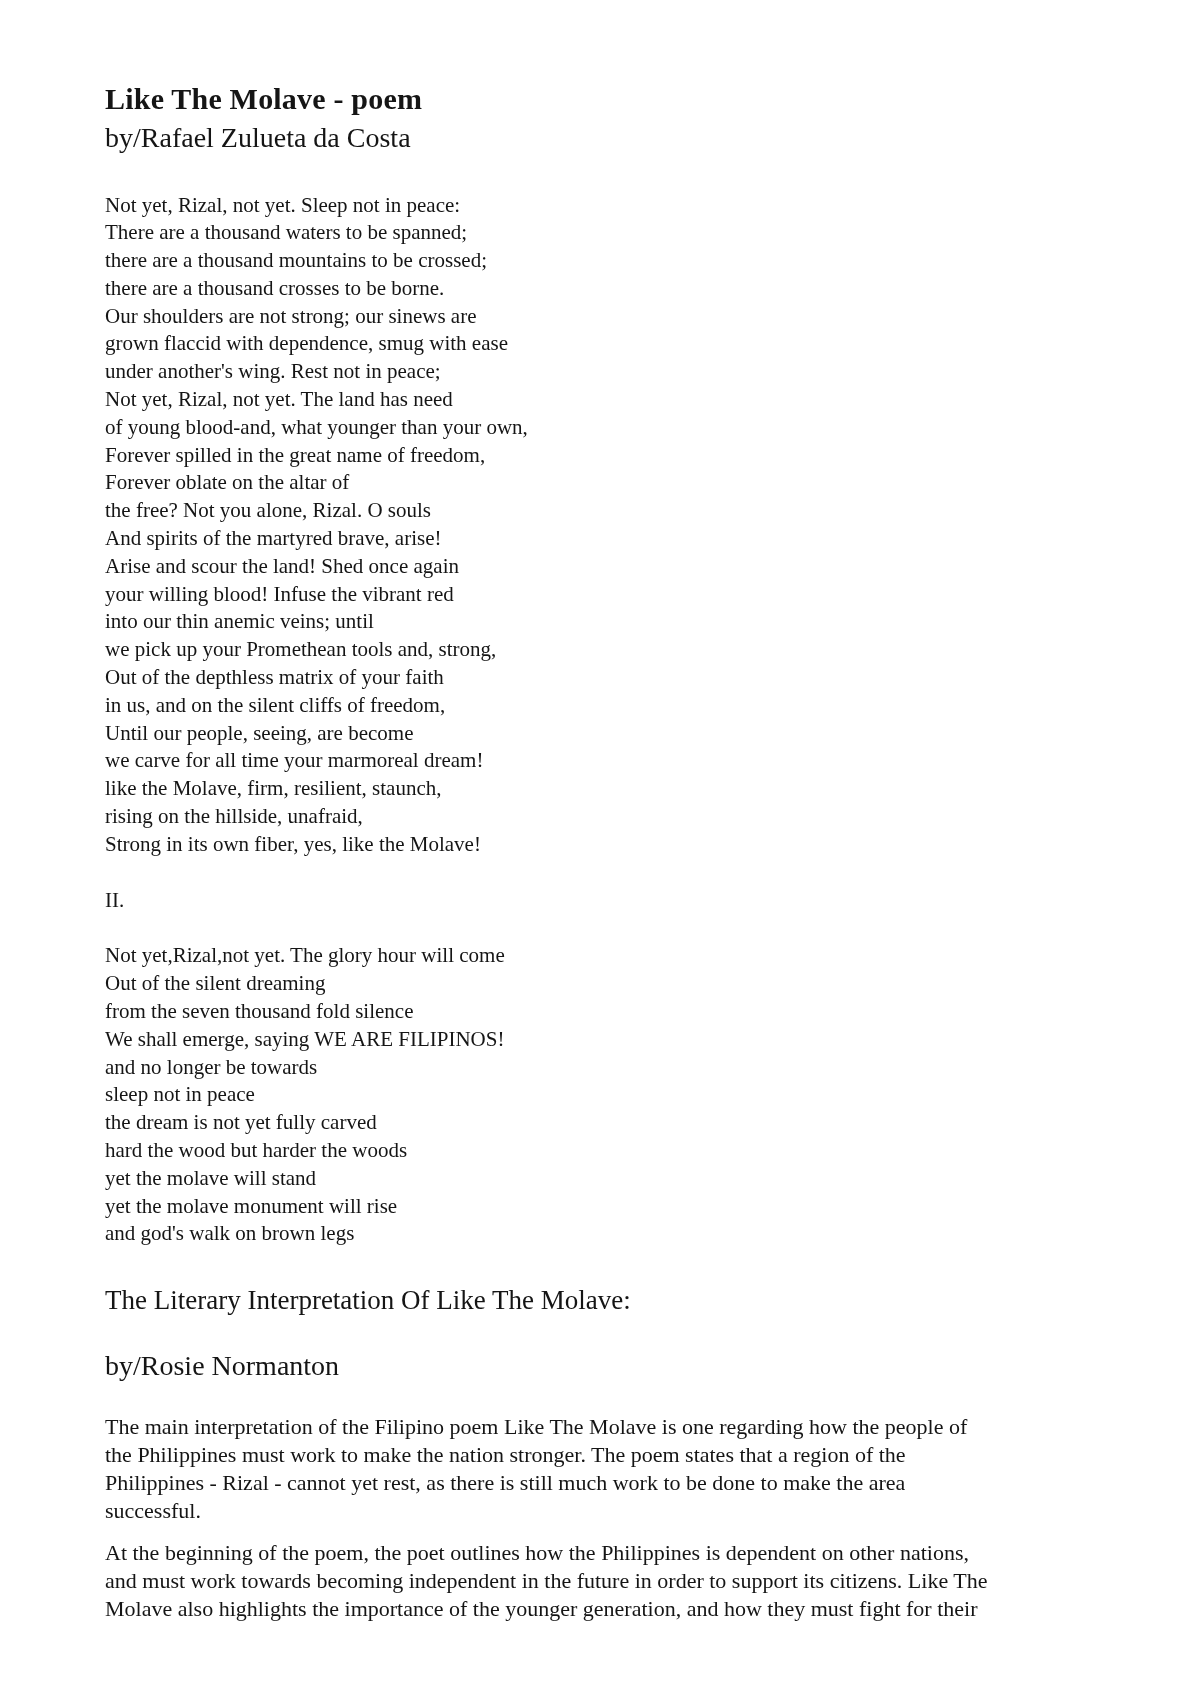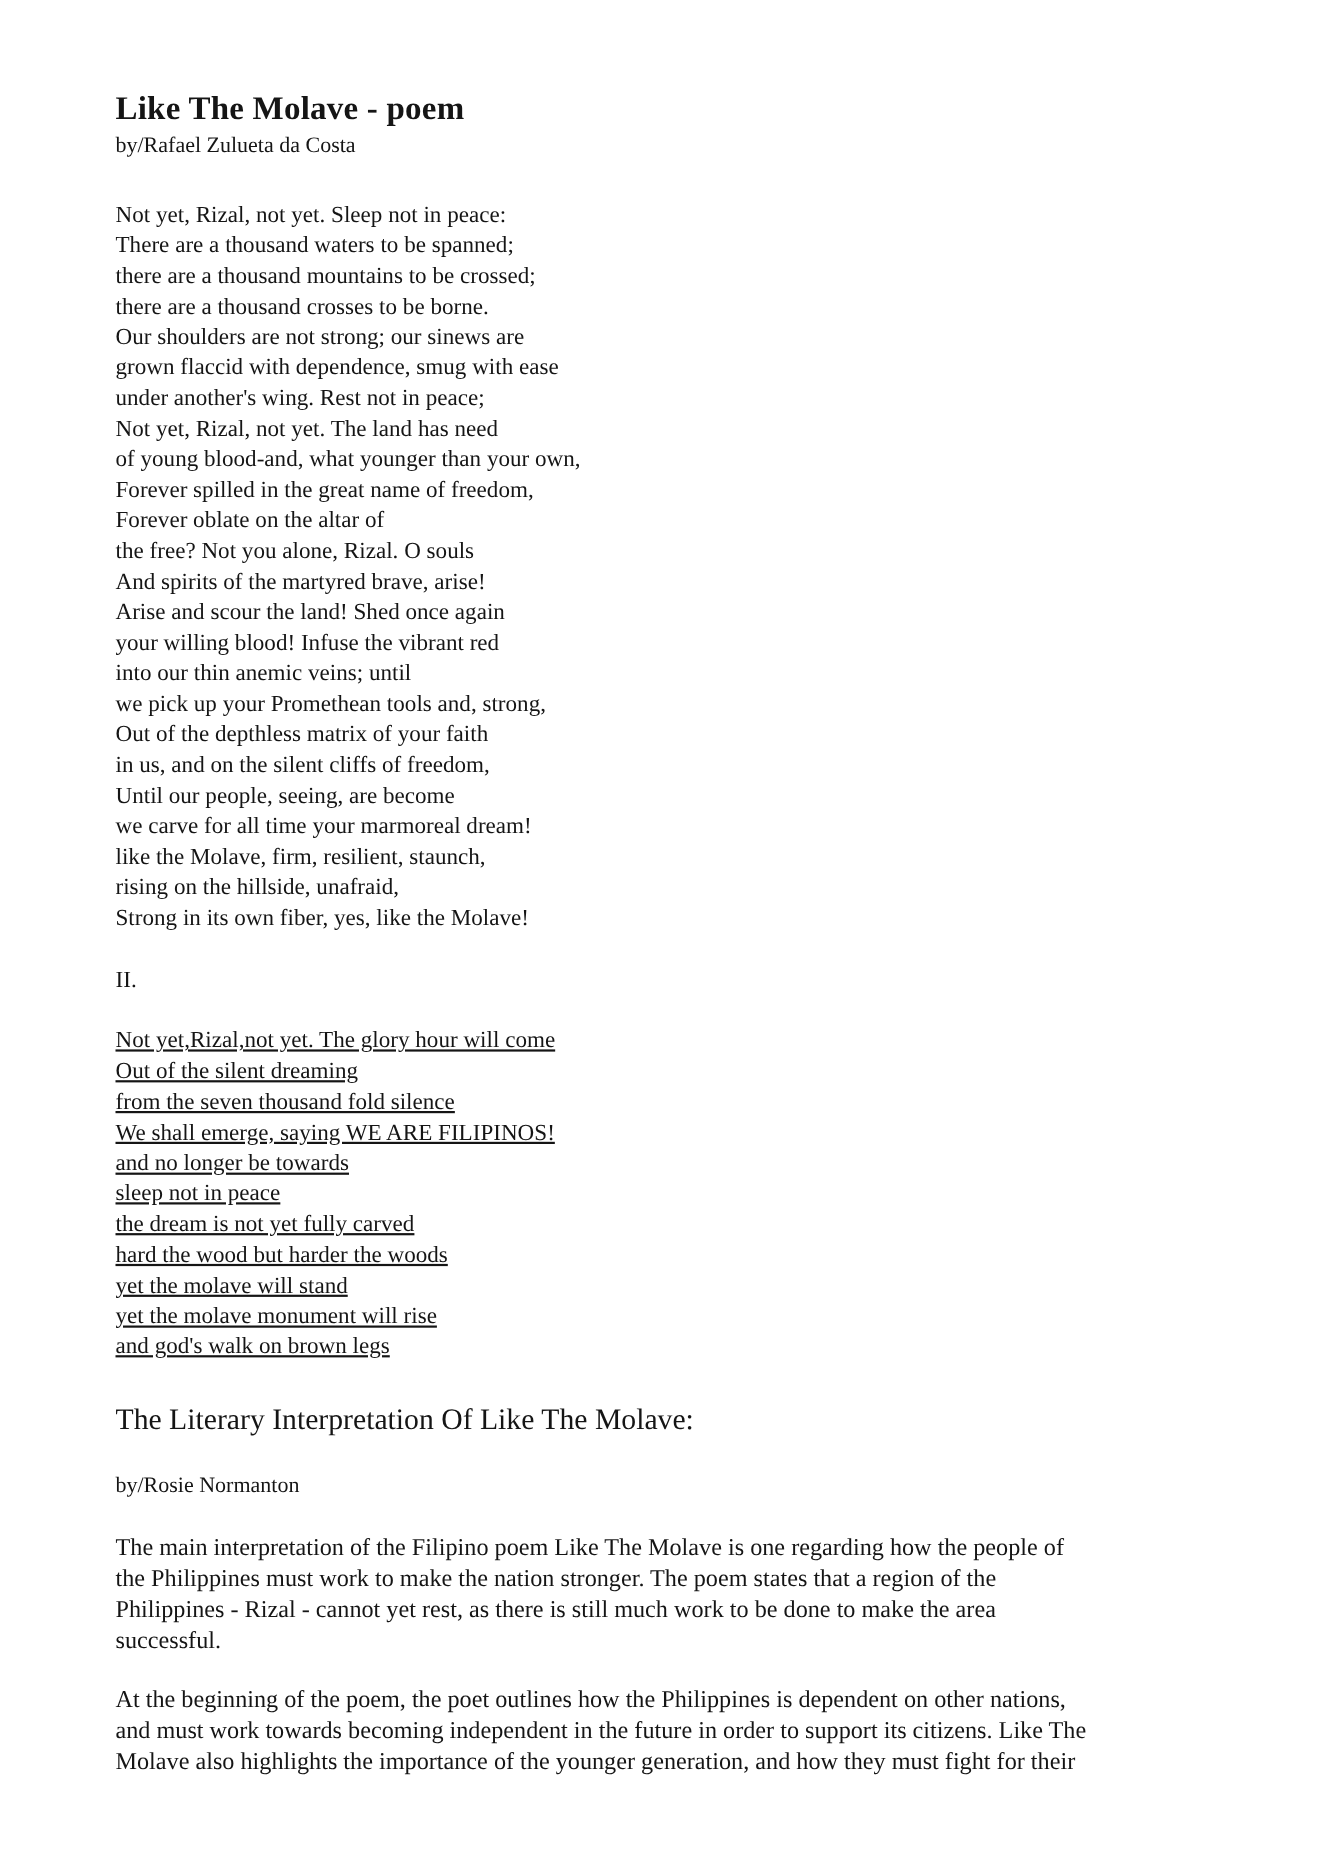--- a/index.html
+++ b/index.html
@@ -19,51 +19,51 @@
     overflow: hidden;
   }
   .poem-title {
     font-size: 30px;
     font-weight: bold;
     margin: 0;
     line-height: 1.15;
     letter-spacing: 0.2px;
   }
   .byline {
-    font-size: 20px;
+    font-size: 28px;
     line-height: 1.25;
     margin-top: 3px;
   }
   .stanza {
     font-size: 21px;
     line-height: 27.8px;
   }
   .stanza-1 { margin-top: 37px; }
-  .stanza-2 { margin-top: 28px; text-decoration: underline; }
+  .stanza-2 { margin-top: 28px; }
   .section-label {
     font-size: 21px;
     line-height: 27.8px;
     margin-top: 28px;
   }
   .interp-heading {
     font-size: 27px;
     font-weight: normal;
     margin: 36px 0 0 0;
     line-height: 1.25;
   }
   .interp-byline {
     margin-top: 30px;
   }
   .paragraph {
     font-size: 22px;
     line-height: 28px;
     margin-top: 30px;
   }
   .paragraph.second {
-    margin-top: 26px;
+    margin-top: 14px;
   }
   .poem-line, .para-line {
     white-space: pre-wrap;
   }
 </style>
 </head>
 <body>
 
 <div class="page">
 

